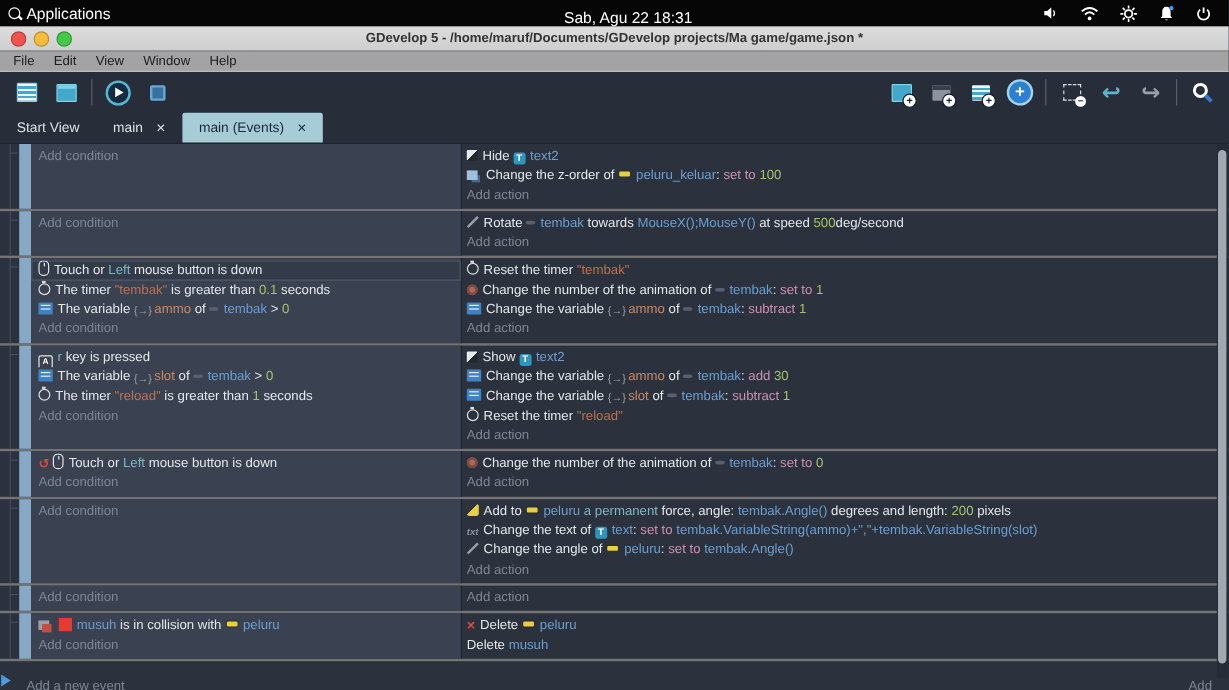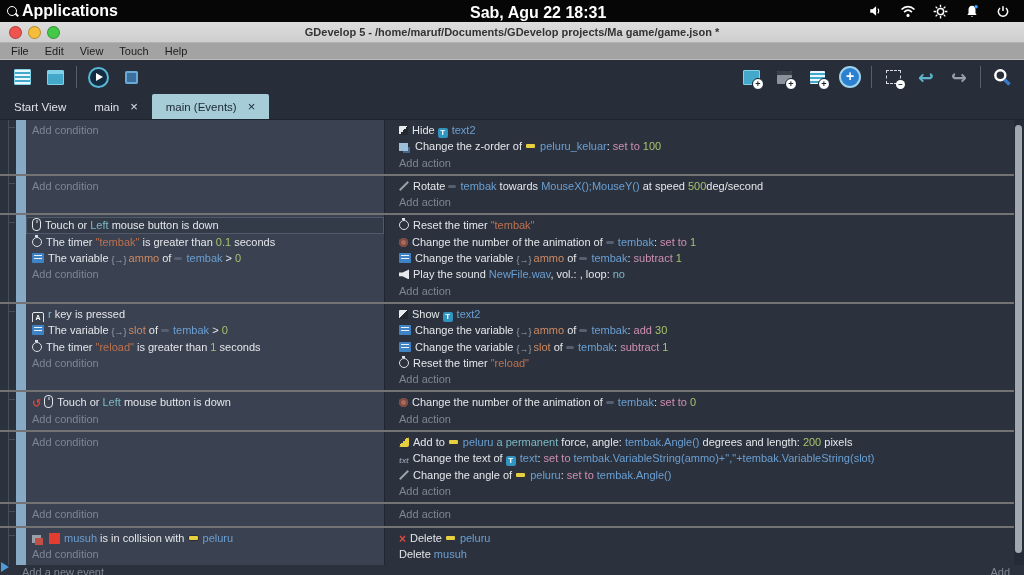--- a/index.html
+++ b/index.html
@@ -2,21 +2,21 @@
 <html><head>
 <meta charset="utf-8">
 <style>
   html,body{margin:0;padding:0}
   body{width:1024px;height:575px;overflow:hidden;background:#2b323e;
        font-family:"Liberation Sans","DejaVu Sans",sans-serif;-webkit-font-smoothing:antialiased}
   #stage{position:relative;width:1024px;height:575px;overflow:hidden}
 
   
   .sysbar{position:relative;height:22px;background:#060606;color:#fff;display:flex;align-items:center;
-          font-size:16px;font-weight:bold}
+          font-size:13px;font-weight:normal}
   .sys-left{display:flex;align-items:center;gap:5px;padding-left:7px}
   .mag{display:inline-block;width:8px;height:8px;border:1.5px solid #fff;border-radius:50%;position:relative}
   .mag::after{content:"";position:absolute;left:7px;top:7px;width:4px;height:1.5px;background:#fff;transform:rotate(45deg)}
   .sys-clock{position:absolute;left:470px;top:0;height:22px;display:flex;align-items:flex-end}
   .sys-icons{margin-left:auto;display:flex;align-items:center;gap:17px;padding-right:14px}
   .sys-icons span{display:inline-flex}
 
   
   .titlebar{position:relative;height:20px;background:linear-gradient(#dddddd,#cecece);
             border-bottom:1px solid #b2b2b2;display:flex;align-items:center}
@@ -68,21 +68,21 @@
   .events{position:relative;height:445px;overflow:hidden;background:#2b323e;border-top:1px solid #1e242e}
   .event{display:flex;border-bottom:2px solid #737373}
   .gut{width:16px;flex:none;position:relative}
   .gut::before{content:"";position:absolute;left:8px;top:0;bottom:0;width:1px;background:#454e5c}
   .gut::after{content:"";position:absolute;left:8px;top:7px;width:7px;height:1px;background:#454e5c}
   .ebar{width:10px;flex:none;background:#86a9c6;cursor:pointer}
   .cond{width:358px;flex:none;background:#3a4150;border-right:1px solid #20262f;padding:2px 0 3px;overflow:hidden}
   .act{flex:1;padding:2px 0 3px;overflow:hidden}
   .row{height:16.3px;line-height:16px;font-size:11px;color:#e4e7ea;white-space:pre;overflow:hidden;
        padding-left:6px;cursor:pointer}
-  .act .row{padding-left:14px}
+  .act .row{padding-left:4px}
   .row span{white-space:pre}
   .row.addl{color:#7e8692}
   .row.hl{background:#343b48;box-shadow:inset 0 0 0 1px #515a6a}
   .s-w{color:#e4e7ea}.s-b{color:#6b9fd2}.s-q{color:#bd7150}.s-o{color:#cd8a62}
   .s-g{color:#a6c36c}.s-p{color:#cf8fb2}.s-t{color:#7cb8c4}
 
   
   .ei{display:inline-block;vertical-align:-1px;margin-right:4px}
   .ei-hide,.ei-show{width:9px;height:9px;border-radius:1px;background:linear-gradient(135deg,#e8ebee 0 50%,#23282f 50% 100%)}
   .ei-zorder{width:9px;height:8px;background:#9fc0da;box-shadow:3px 3px 0 -1px #47688a;margin-right:7px}
@@ -184,21 +184,21 @@
       <span class="light l-yellow"></span>
       <span class="light l-green"></span>
     </div>
     <div class="wintitle">GDevelop 5 - /home/maruf/Documents/GDevelop projects/Ma game/game.json *</div>
   </div>
 
   <div class="menubar">
       <div class="menu-item">File</div>
       <div class="menu-item">Edit</div>
       <div class="menu-item">View</div>
-      <div class="menu-item">Touch</div>
+      <div class="menu-item">Window</div>
       <div class="menu-item">Help</div>
     </div>
 
   <div class="toolbar">
     <div class="tb-left">
         <div class="tbi tbi-project-manager">
           <i></i>
         </div>
         <div class="tbi tbi-scene-editor">
           <i></i>
@@ -289,21 +289,20 @@
           <div class="cond">
             <div class="row hl"><span class="ei ei-mouse"></span><span class="s-w">Touch or </span><span class="s-t">Left</span><span class="s-w"> mouse button is down</span></div>
             <div class="row"><span class="ei ei-timer"></span><span class="s-w">The timer </span><span class="s-q">"tembak"</span><span class="s-w"> is greater than </span><span class="s-g">0.1</span><span class="s-w"> seconds</span></div>
             <div class="row"><span class="ei ei-var"></span><span class="s-w">The variable </span><span class="ei ei-braces">{→}</span><span class="s-o">ammo</span><span class="s-w"> of </span><span class="ei ei-dimobj"></span><span class="s-b">tembak</span><span class="s-w"> &gt; </span><span class="s-g">0</span></div>
             <div class="row addl">Add condition</div>
           </div>
           <div class="act">
             <div class="row"><span class="ei ei-timer"></span><span class="s-w">Reset the timer </span><span class="s-q">"tembak"</span></div>
             <div class="row"><span class="ei ei-anim"></span><span class="s-w">Change the number of the animation of </span><span class="ei ei-dimobj"></span><span class="s-b">tembak</span><span class="s-w">: </span><span class="s-p">set to </span><span class="s-g">1</span></div>
             <div class="row"><span class="ei ei-var"></span><span class="s-w">Change the variable </span><span class="ei ei-braces">{→}</span><span class="s-o">ammo</span><span class="s-w"> of </span><span class="ei ei-dimobj"></span><span class="s-b">tembak</span><span class="s-w">: </span><span class="s-p">subtract </span><span class="s-g">1</span></div>
-            <div class="row"><span class="ei ei-sound"></span><span class="s-w">Play the sound </span><span class="s-b">NewFile.wav</span><span class="s-w">, vol.: , loop: </span><span class="s-t">no</span></div>
             <div class="row addl">Add action</div>
           </div>
         </div>
         <div class="event">
           <div class="gut"></div>
           <div class="ebar"></div>
           <div class="cond">
             <div class="row"><span class="ei ei-keyboard">A</span><span class="s-t">r</span><span class="s-w"> key is pressed</span></div>
             <div class="row"><span class="ei ei-var"></span><span class="s-w">The variable </span><span class="ei ei-braces">{→}</span><span class="s-o">slot</span><span class="s-w"> of </span><span class="ei ei-dimobj"></span><span class="s-b">tembak</span><span class="s-w"> &gt; </span><span class="s-g">0</span></div>
             <div class="row"><span class="ei ei-timer"></span><span class="s-w">The timer </span><span class="s-q">"reload"</span><span class="s-w"> is greater than </span><span class="s-g">1</span><span class="s-w"> seconds</span></div>

